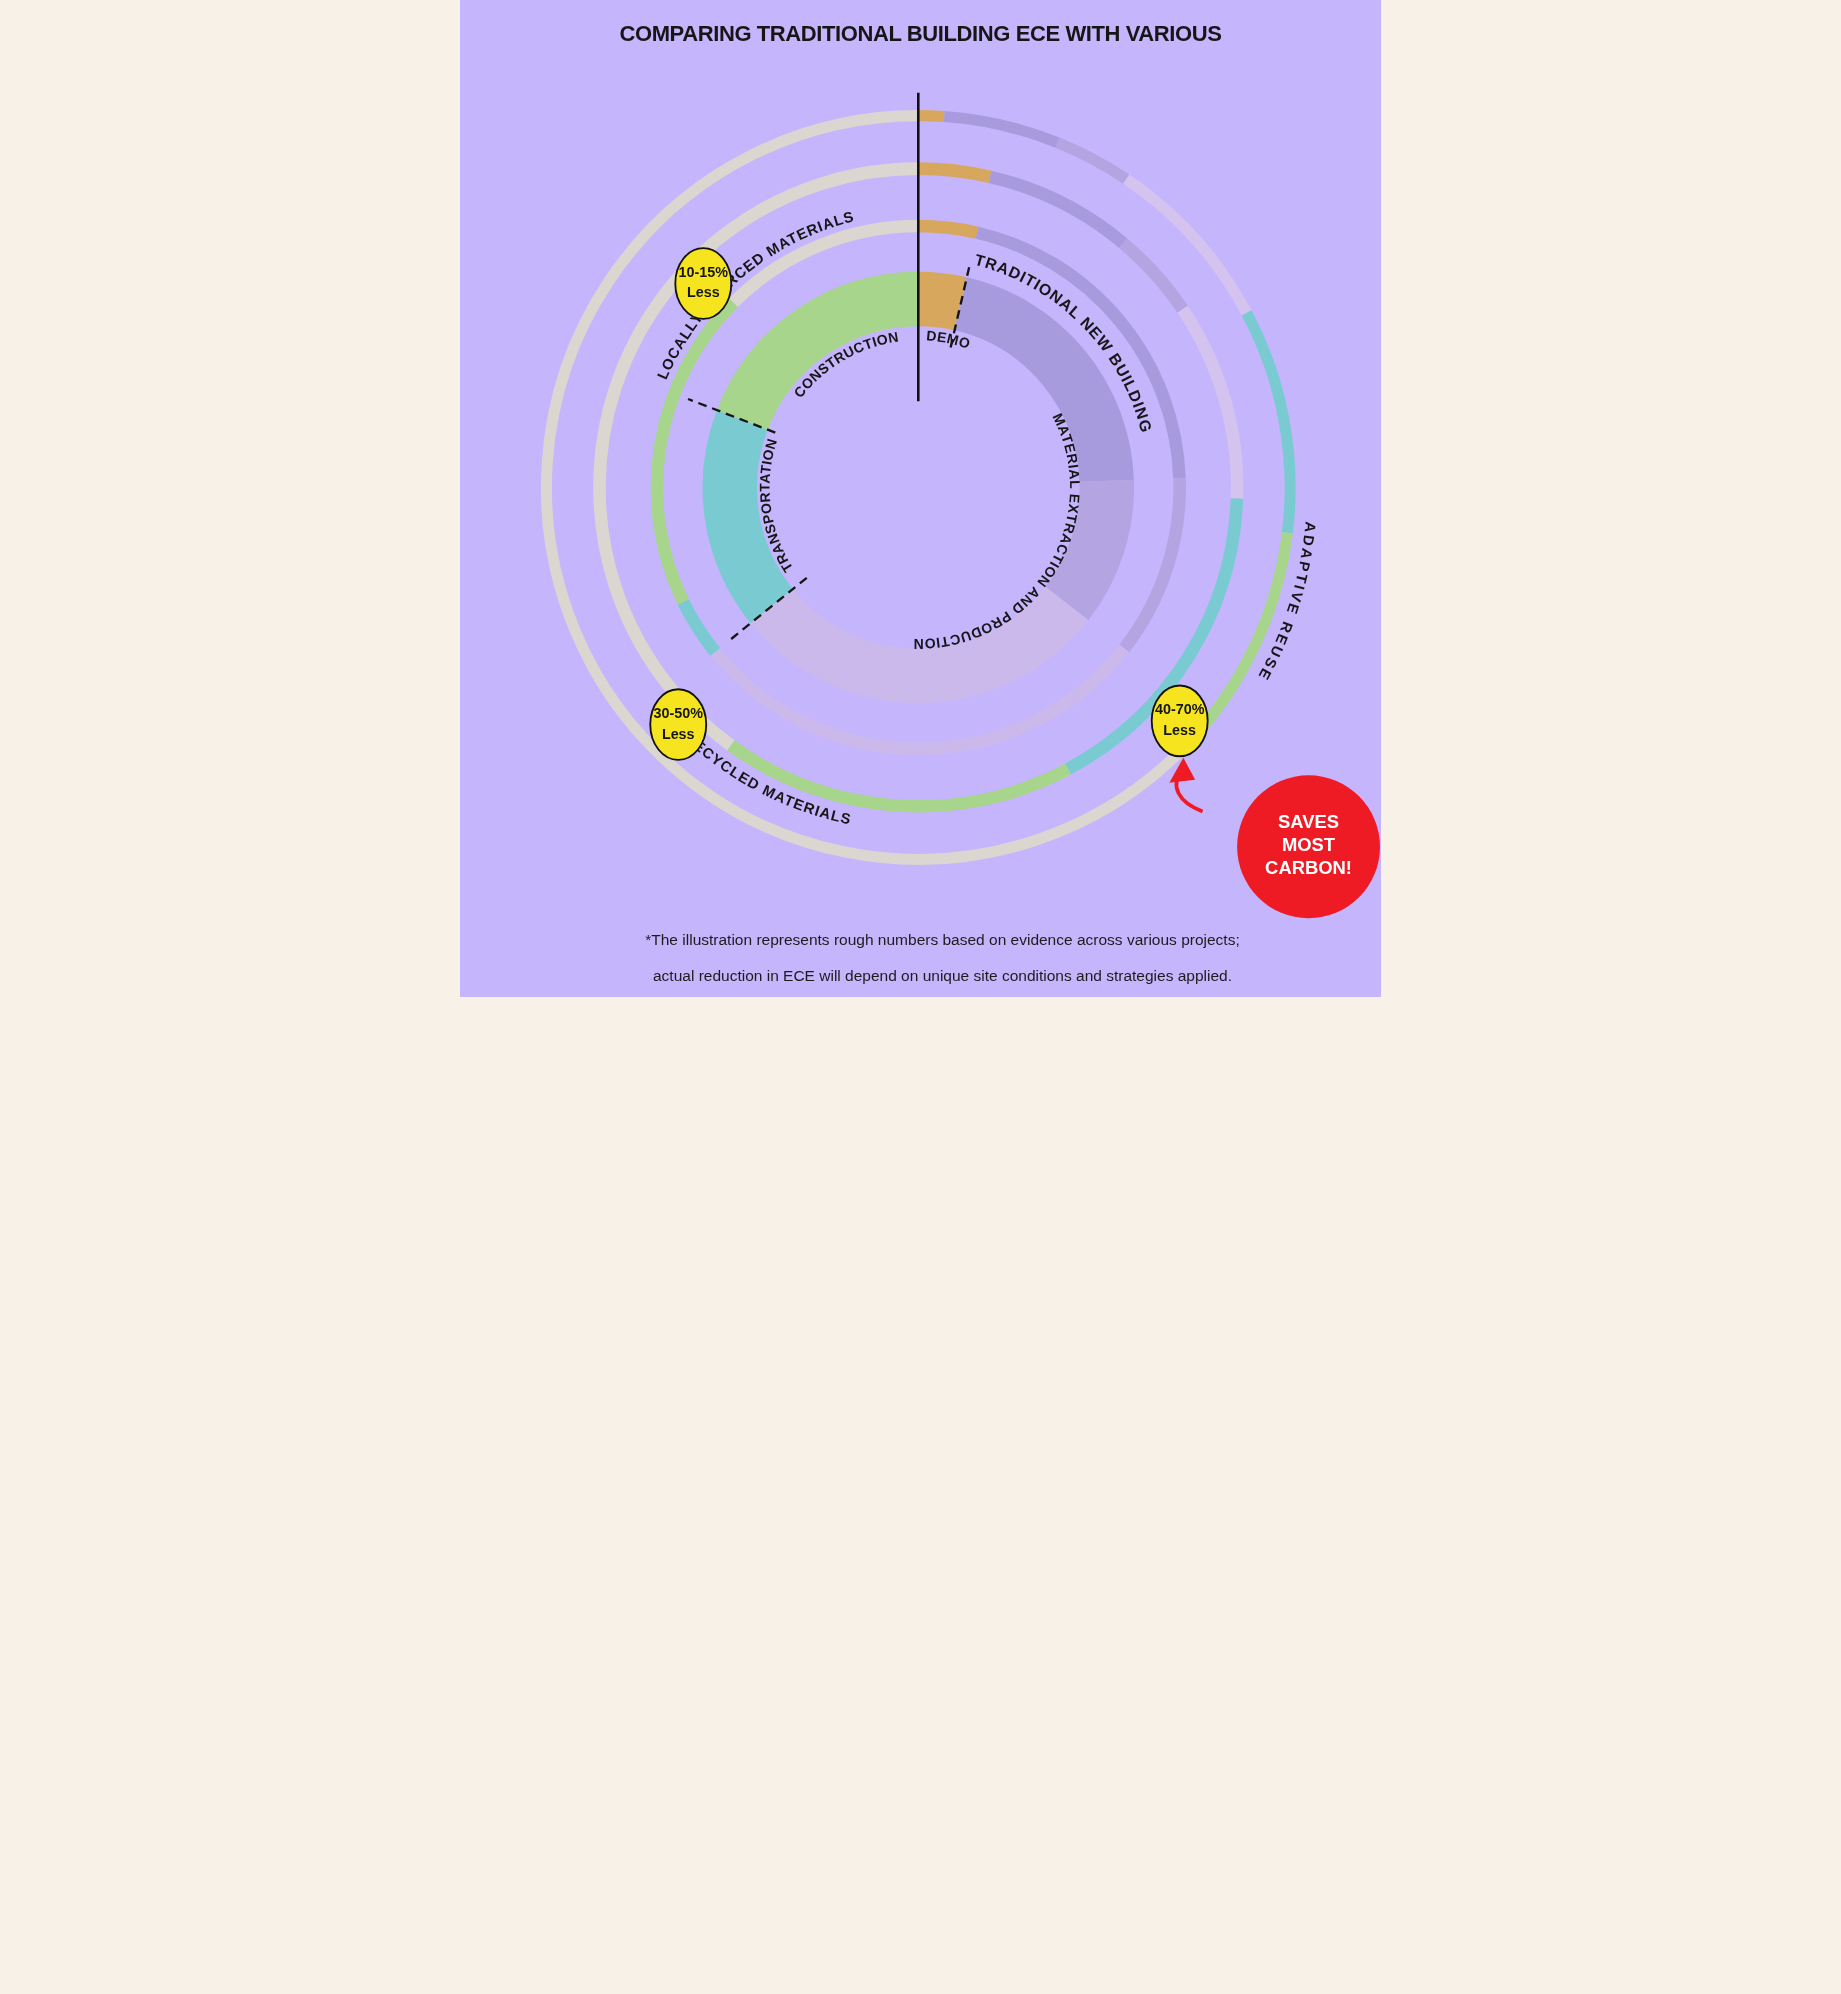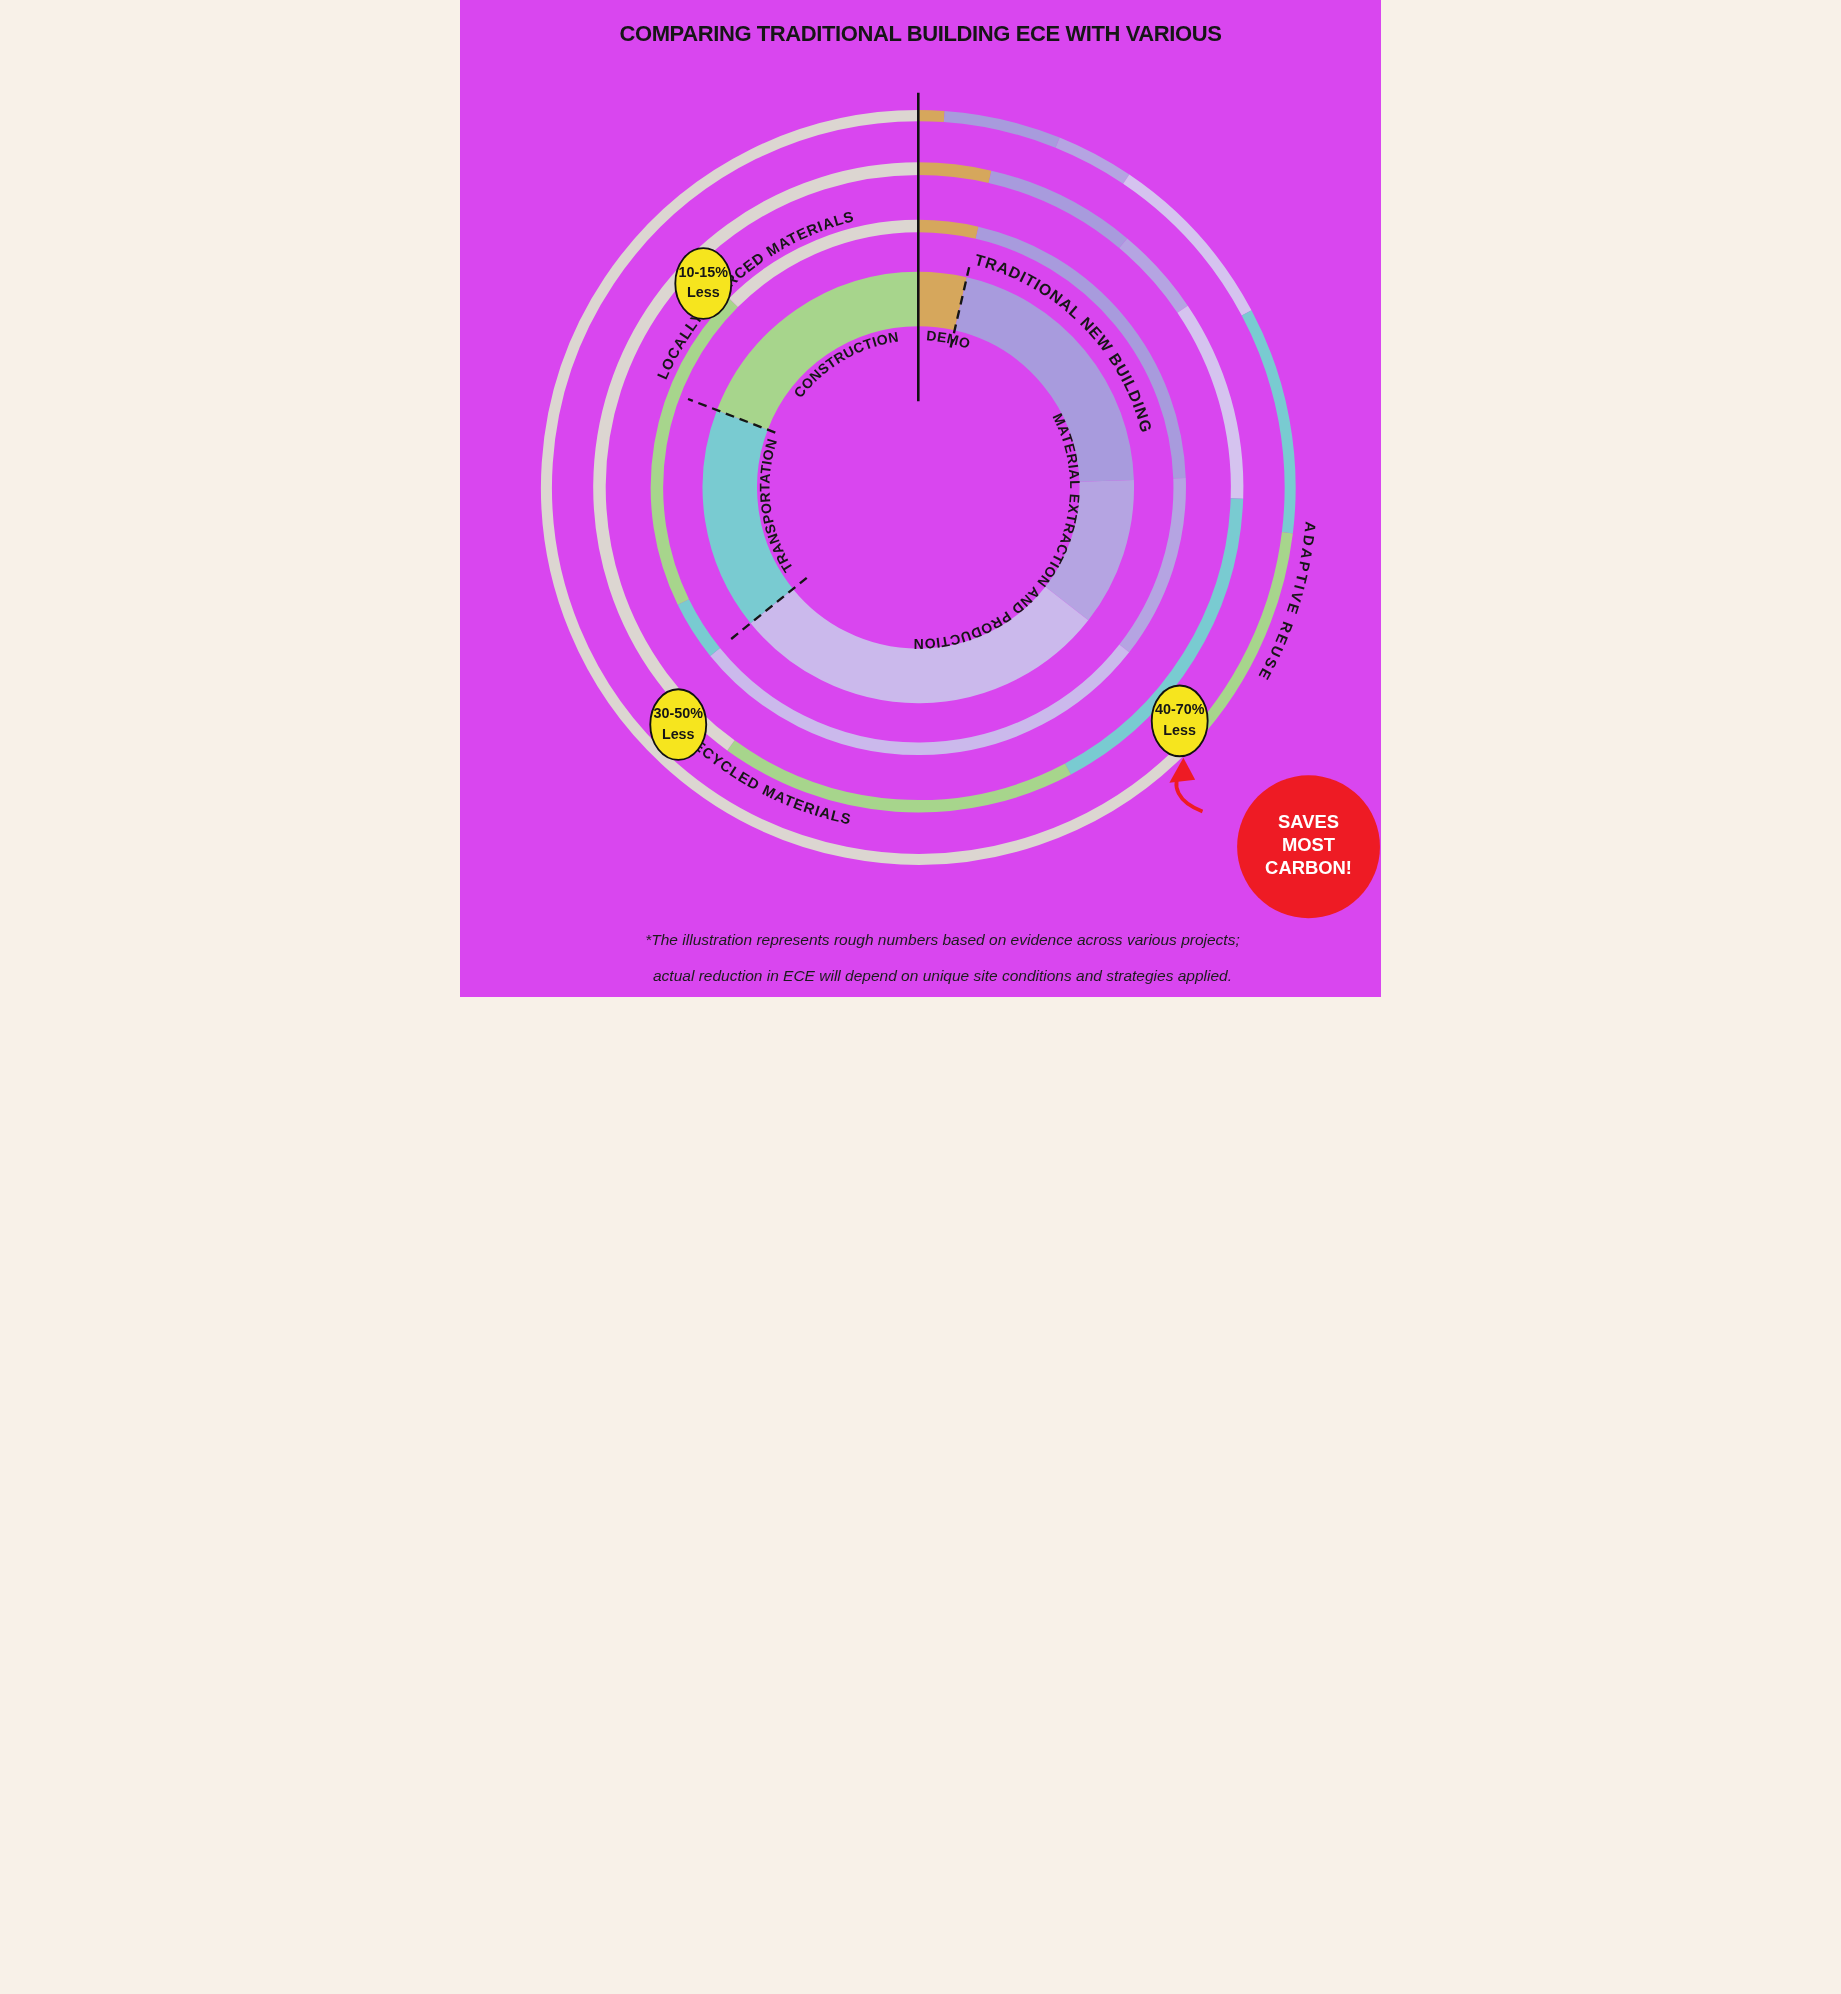--- a/index.html
+++ b/index.html
@@ -1,30 +1,30 @@
 <!DOCTYPE html>
 <html style="font-size:11.8px"><head>
 <meta charset="utf-8">
 <style>
   * { margin:0; padding:0; box-sizing:border-box; }
   body { background:#f8f1e8; font-family:"Liberation Sans", sans-serif; }
   .stage {
     position:relative; width:921px; height:997px;
-    background:#d946ef; overflow:hidden; margin:0 auto;
+    background:#c4b5fd; overflow:hidden; margin:0 auto;
   }
   .title-block {
     position:absolute; top:17.7px; left:0; width:100%;
     text-align:center; color:#161616;
     font-weight:800; font-size:22px; line-height:32px; letter-spacing:-0.4px;
   }
   .chart-svg { position:absolute; left:0; top:0; width:921px; height:997px; }
   .chart-svg text { font-family:"Liberation Sans", sans-serif; }
   .footnote-block {
     position:absolute; top:922px; left:92px; width:781px;
-    text-align:center; font-style:italic; font-size:15.5px; line-height:36px; color:#1c1c1c;
+    text-align:center; font-size:15.5px; line-height:36px; color:#1c1c1c;
   }
 </style>
 </head>
 <body>
 
 <div class="stage">
 
   <header class="title-block">
     <div>COMPARING TRADITIONAL BUILDING ECE WITH VARIOUS</div>
   </header>

